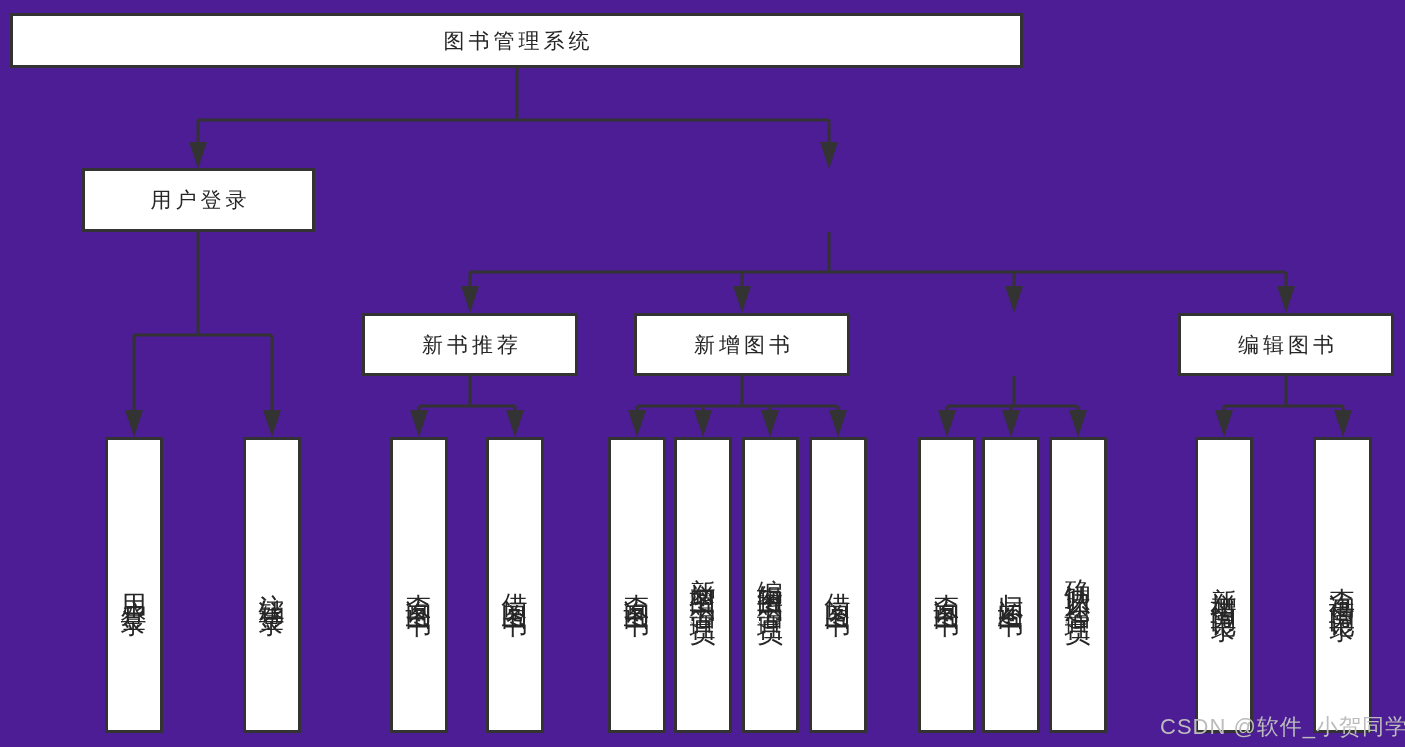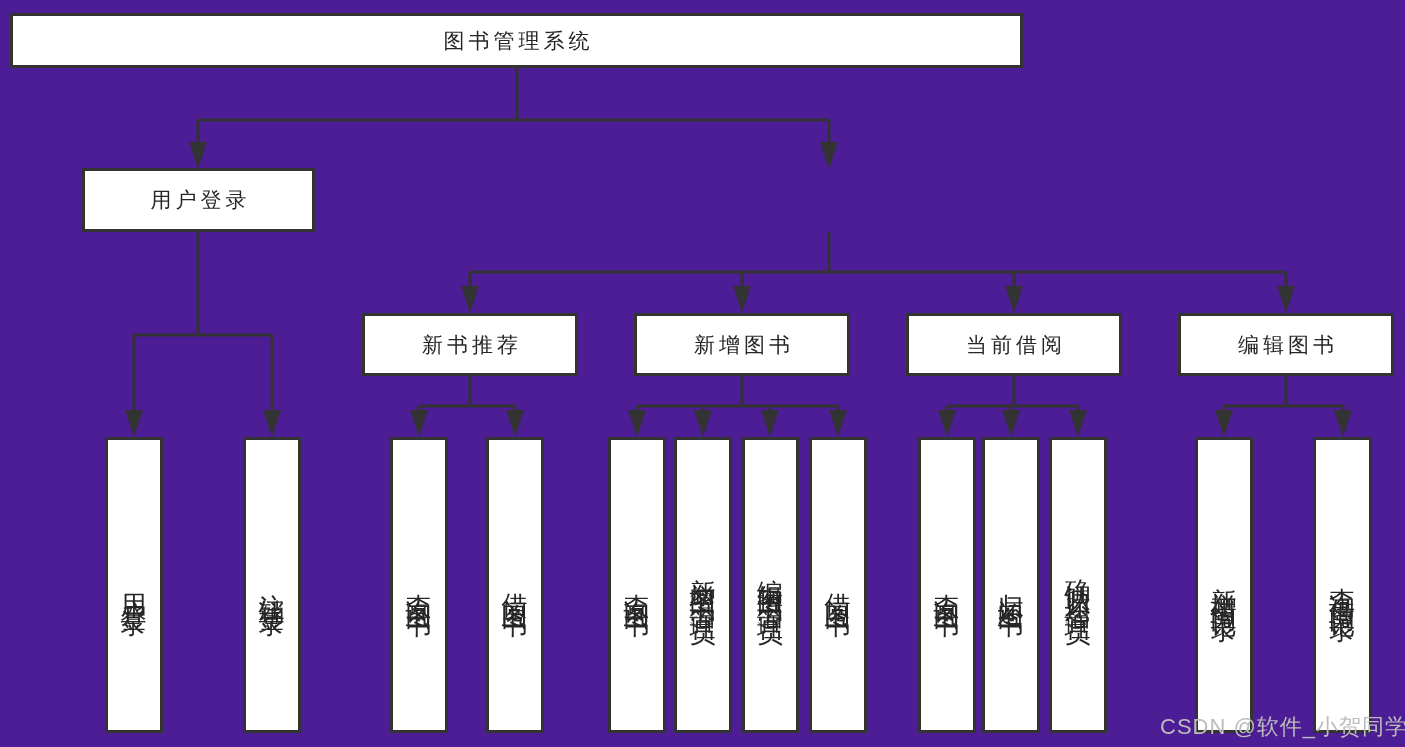--- a/index.html
+++ b/index.html
@@ -121,23 +121,20 @@
   <div class="box h" style="left:82px;top:168px;width:233px;height:64px">
     <span>用户登录</span>
   </div>
 
   <div class="box h" style="left:362px;top:313px;width:216px;height:63px">
     <span>新书推荐</span>
   </div>
   <div class="box h" style="left:634px;top:313px;width:216px;height:63px">
     <span>新增图书</span>
   </div>
-  <div class="box h" style="left:906px;top:313px;width:216px;height:63px">
-    <span>当前借阅</span>
-  </div>
   <div class="box h" style="left:1178px;top:313px;width:216px;height:63px">
     <span>编辑图书</span>
   </div>
 
   <div class="box v" style="left:105px;top:437px;width:58px;height:296px">
     <span>用户登录</span>
   </div>
   <div class="box v" style="left:243px;top:437px;width:58px;height:296px">
     <span>注销登录</span>
   </div>

